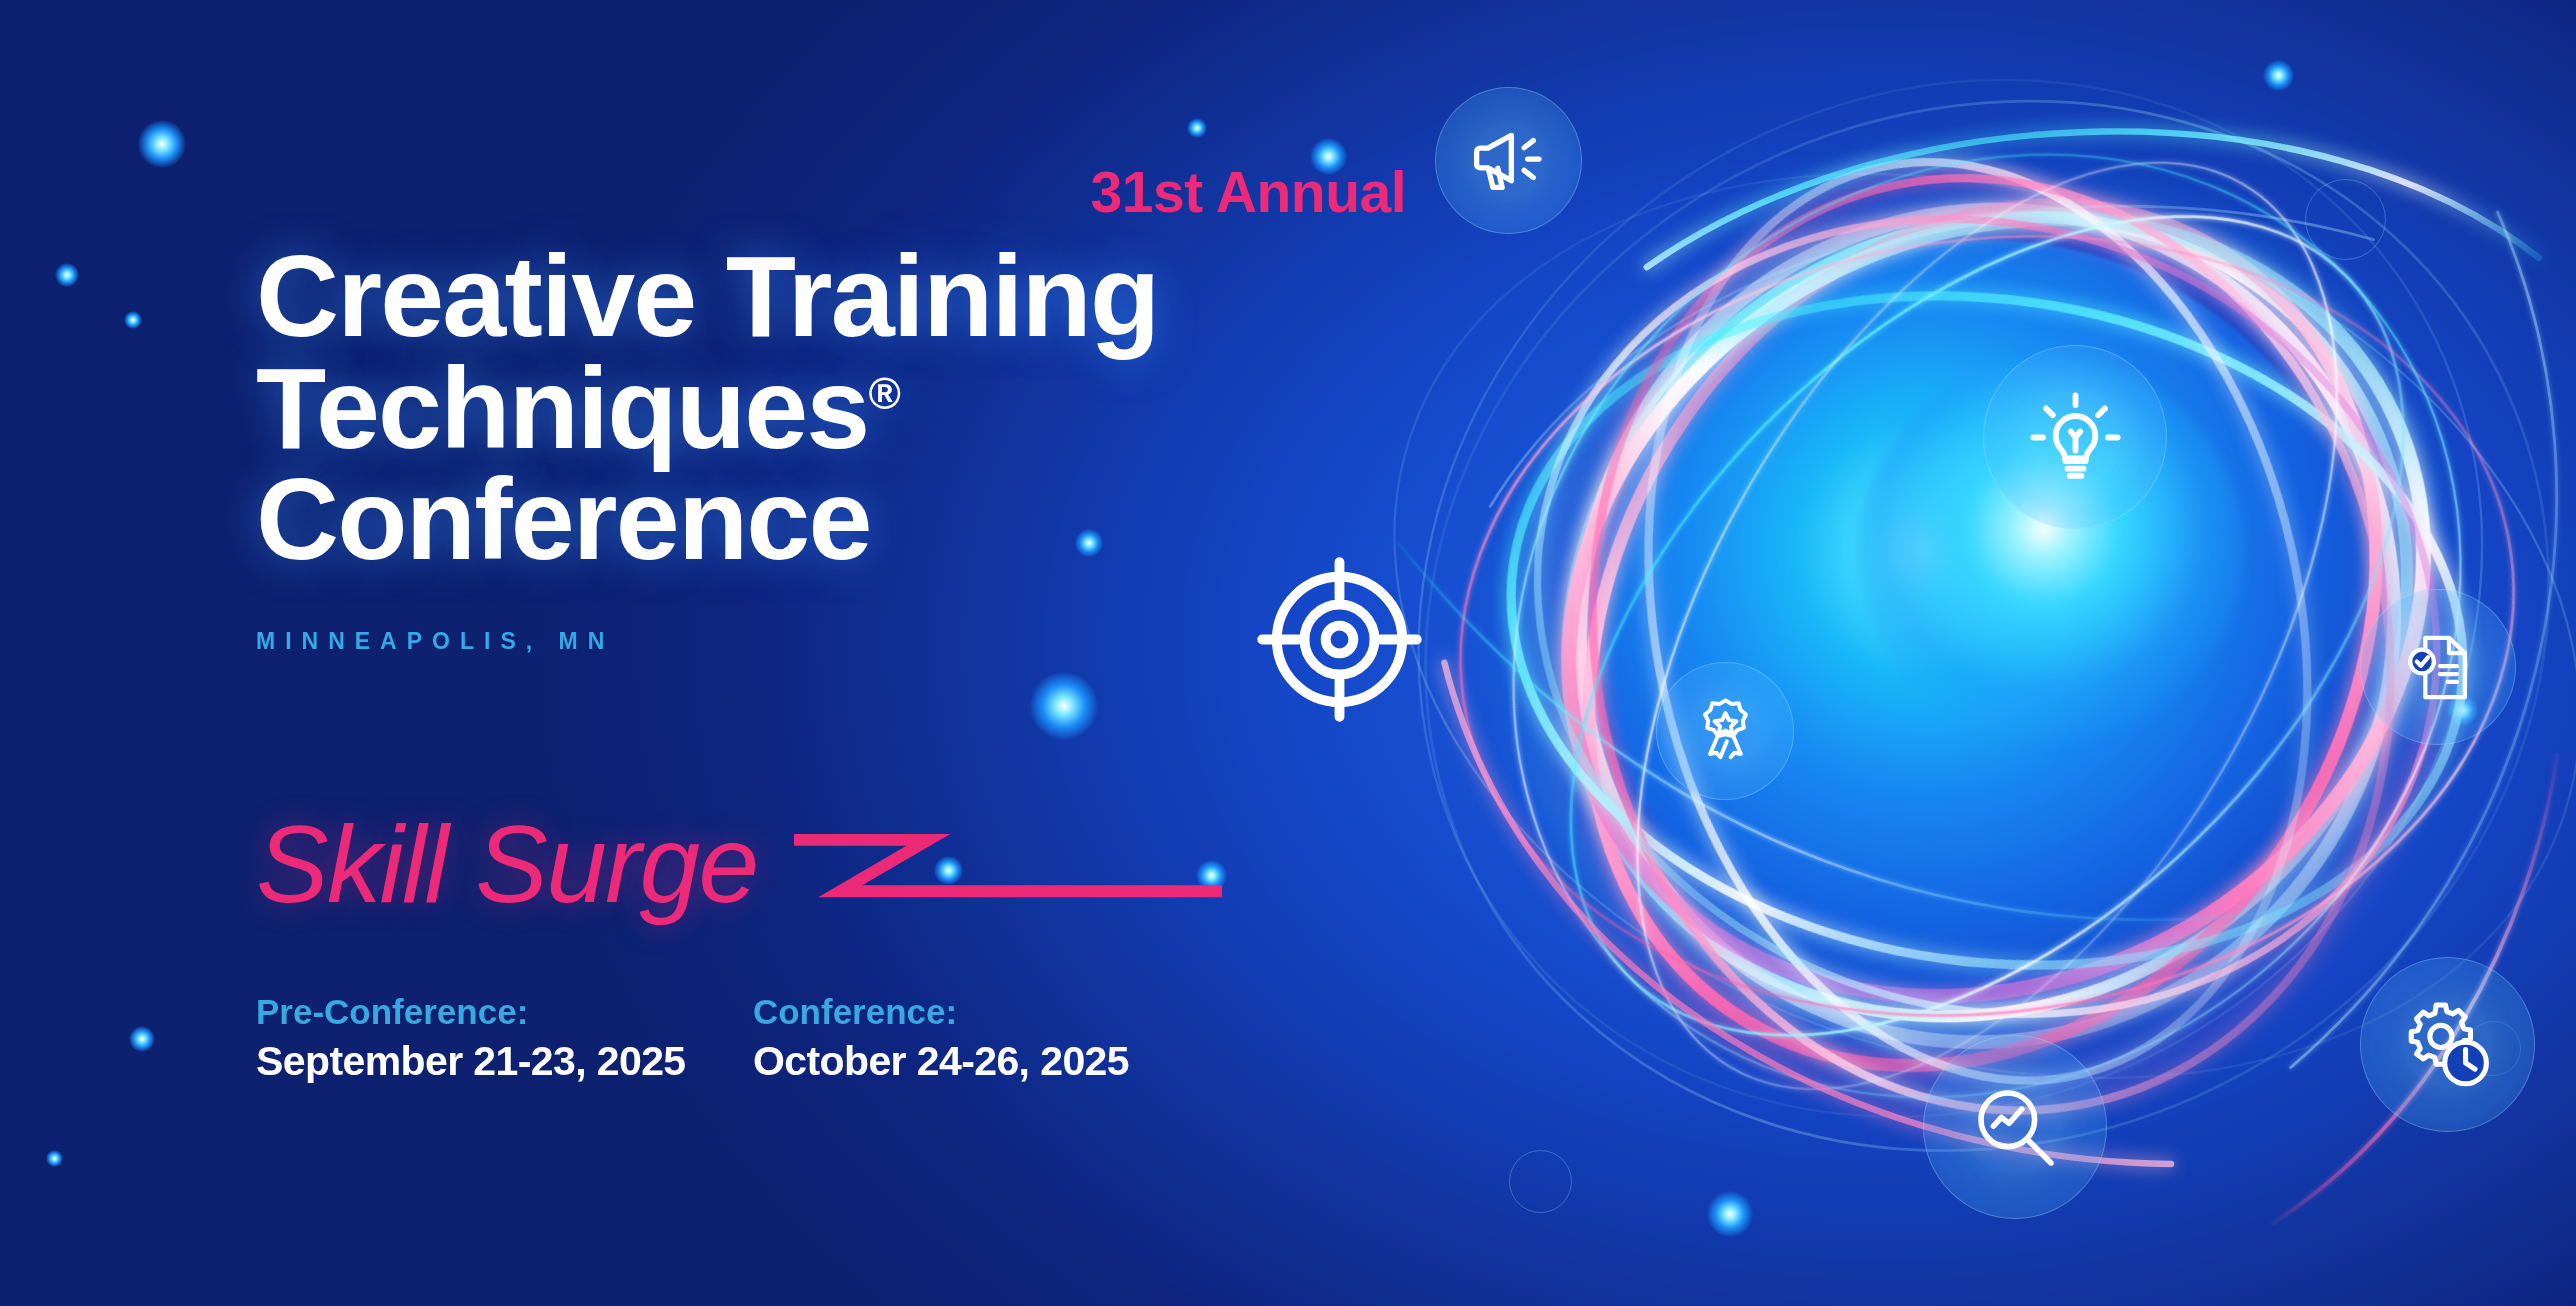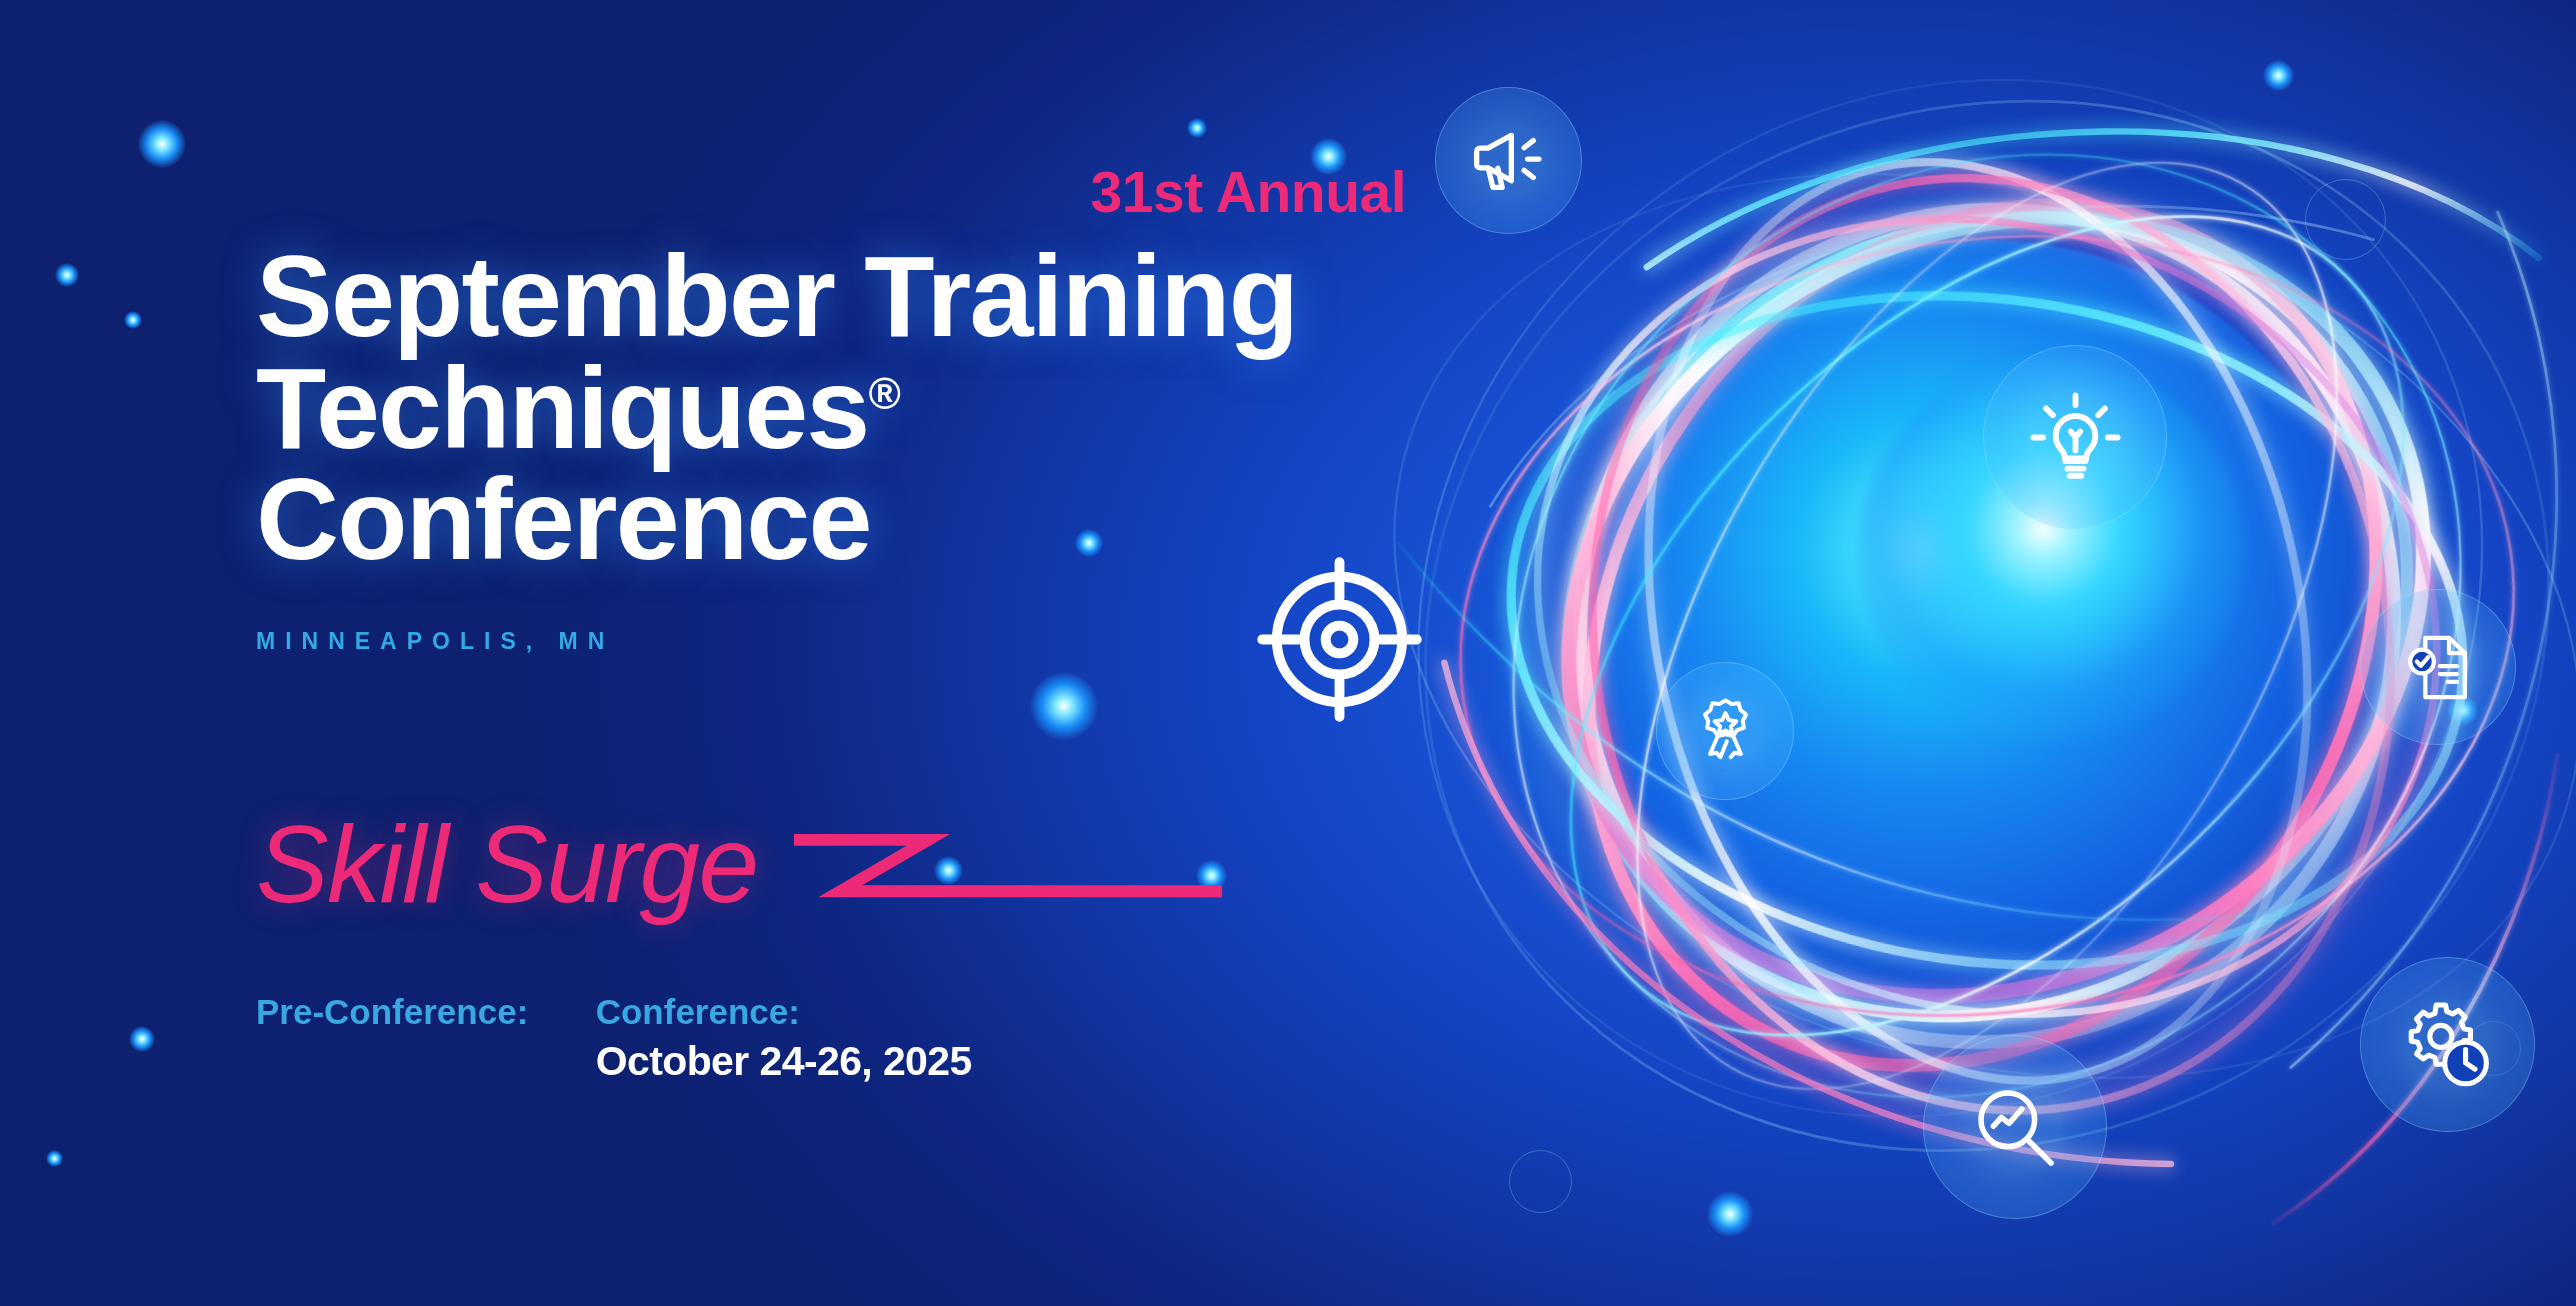--- a/index.html
+++ b/index.html
@@ -299,37 +299,38 @@
     <svg width="96" height="96" viewBox="0 0 24 24" fill="none" stroke="#ffffff" stroke-width="1.4" stroke-linecap="round" stroke-linejoin="round">
       <circle cx="10.2" cy="10.2" r="6.7"></circle>
       <path d="M15.1 15.1 21 21"></path>
       <path d="M6.6 11.8 8.6 9.6l1.9 1.5 3.2-3.6"></path>
     </svg>
   </div>
 
   <div id="text-col">
     <div class="annual">31st Annual</div>
     <h1 class="title">
-      <span>September Training</span><br>
+      <span>Creative Training</span><br>
       <span>Techniques</span><span class="reg">®</span><br>
       <span>Conference</span>
     </h1>
     <div class="city">MINNEAPOLIS, MN</div>
   </div>
 
   <div id="surge-row">
     <div class="surge">Skill Surge</div>
     <svg id="surge-mark" width="432" height="88" viewBox="0 0 470 96">
       <path d="M8 14 H148 L52 70 H462" fill="none" stroke="#ec2a78" stroke-width="13" stroke-linecap="square"></path>
     </svg>
   </div>
 
   <div id="dates">
     <div class="date-block">
       <div class="date-label">Pre-Conference:</div>
+      <div class="date-value">September 21-23, 2025</div>
     </div>
     <div id="date-divider"></div>
     <div class="date-block second">
       <div class="date-label">Conference:</div>
       <div class="date-value">October 24-26, 2025</div>
     </div>
   </div>
 
 </div>
 

